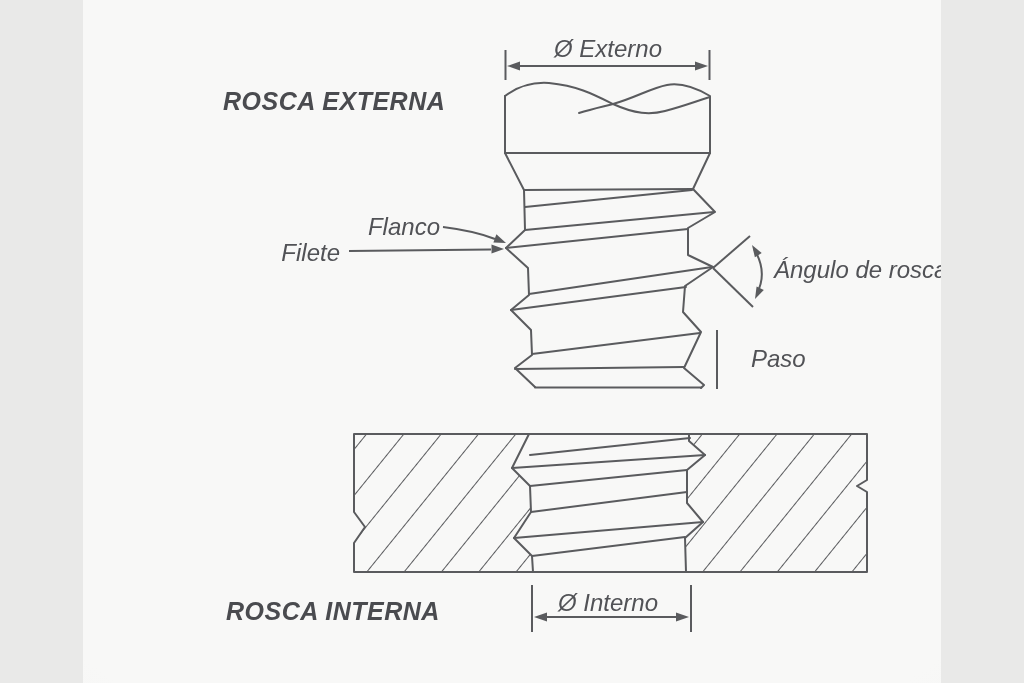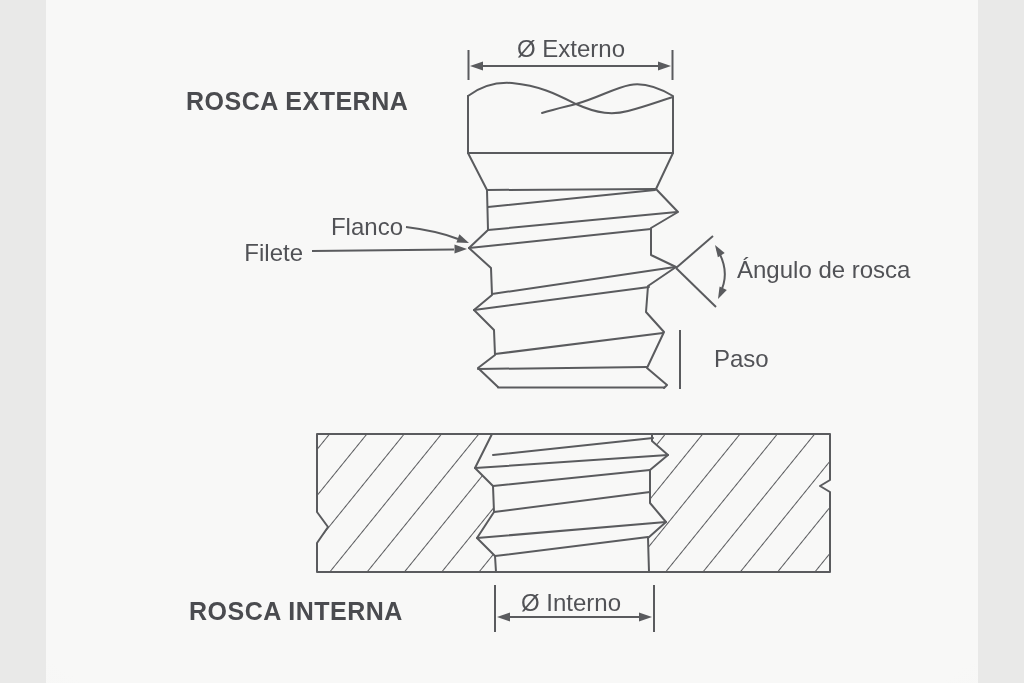--- a/index.html
+++ b/index.html
@@ -1,21 +1,22 @@
 <!DOCTYPE html>
 <html><head>
 <meta charset="utf-8">
 <style>
   html,body{margin:0;padding:0;background:#e9e9e8;}
   .stage{
     position:relative;
-    width:932px;height:683px;
+    width:858px;height:683px;
     margin:0 auto;
     background:radial-gradient(ellipse 130% 130% at 50% 45%, #f8f8f7 55%, #ececeb 100%);
     overflow:hidden;
+    font-style:italic;
   }
   svg{position:absolute;left:0;top:0;}
   text{font-family:"Liberation Sans","DejaVu Sans",sans-serif;}
   .lbl{font-size:24px;}
   .hdg{font-size:25px;font-weight:bold;letter-spacing:.5px;}
 </style>
 </head>
 <body>
 
 <div class="stage">

